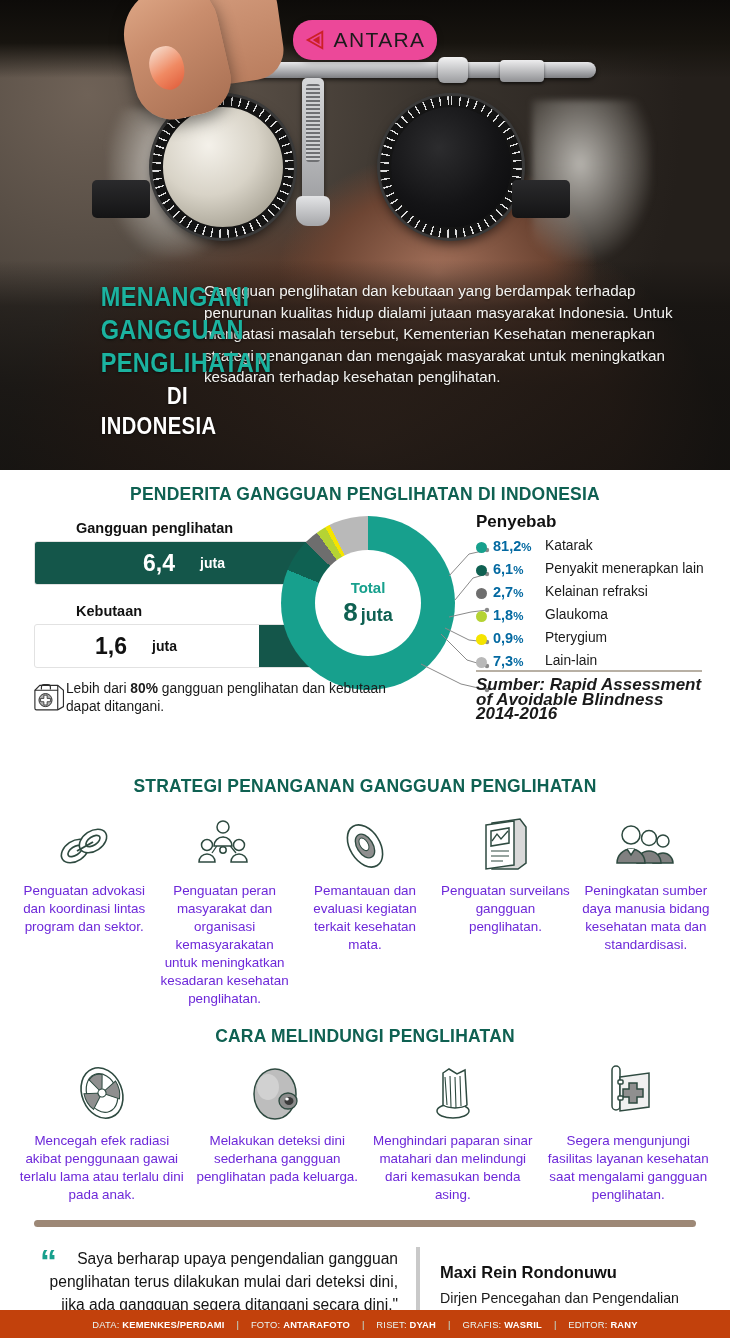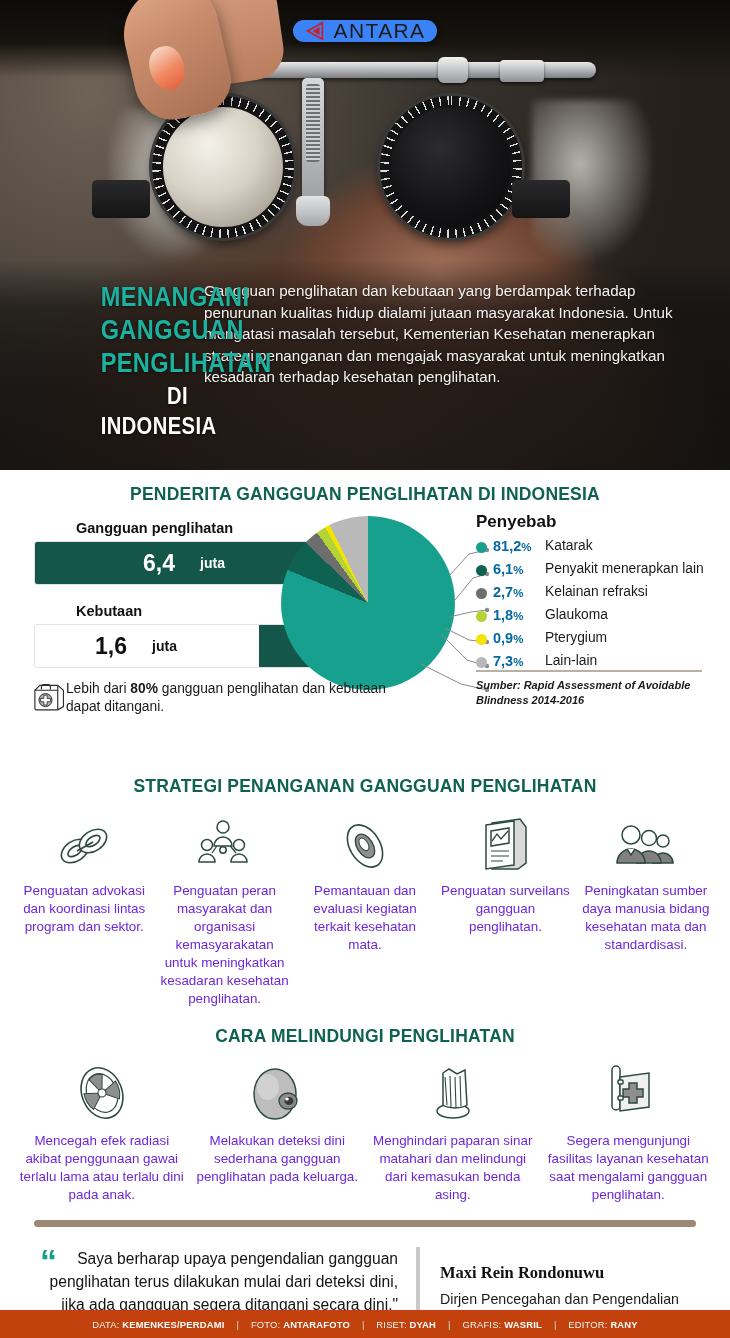--- a/index.html
+++ b/index.html
@@ -63,22 +63,22 @@
     background:linear-gradient(160deg,#dfa887 0%, #c98d6d 38%, #a86f52 100%);
     border-radius:48px 40px 34px 38px; transform:rotate(-13deg);
     box-shadow:0 6px 16px rgba(0,0,0,.45); }
   .nail { position:absolute; left:150px; top:46px; width:34px; height:44px;
     background:linear-gradient(160deg,#f6e2d4 0%, #f08a63 55%, #e05c3a 100%);
     border-radius:50% 50% 55% 55%; transform:rotate(-16deg); }
   .finger2 { position:absolute; left:196px; top:-30px; width:84px; height:112px;
     background:linear-gradient(170deg,#d79f80,#b97d5e); border-radius:44px 40px 30px 30px;
     transform:rotate(-8deg); }
 
-  .antara-logo { position:absolute; left:293px; top:20px; width:144px; height:22px;
-    background:#3b82f6; border-radius:19px; display:flex; align-items:center;
+  .antara-logo { position:absolute; left:293px; top:20px; width:144px; height:40px;
+    background:#ec4899; border-radius:19px; display:flex; align-items:center;
     justify-content:center; gap:7px; box-shadow:0 2px 6px rgba(0,0,0,.35); z-index:6; }
   .antara-mark { width:22px; height:22px; }
   .antara-word { font-size:21px; letter-spacing:1.4px; color:#1b1b1b; font-weight:400; }
 
   
   .hero-band { position:absolute; left:0; bottom:0; width:730px; height:210px;
     background:linear-gradient(180deg, rgba(18,16,14,0) 0%, rgba(18,16,14,.62) 22%, rgba(18,16,14,.80) 60%, rgba(18,16,14,.86) 100%); }
   .hero-inner { position:absolute; left:0; bottom:22px; width:730px; height:168px;
     display:flex; align-items:flex-start; }
   .hero-title { width:188px; padding-left:84px; text-align:right; }
@@ -118,21 +118,21 @@
   .donut-hole .v .u { font-size:18px; font-weight:bold; margin-left:3px; }
 
   .legend { position:absolute; left:476px; top:42px; width:240px; }
   .legend-h { font-size:17px; font-weight:bold; color:#111; margin-bottom:6px; }
   .lg-row { display:flex; align-items:flex-start; gap:6px; margin-bottom:7px; }
   .lg-dot { width:11px; height:11px; border-radius:50%; flex:0 0 11px; margin-top:4px; }
   .lg-pct { font-size:14.5px; font-weight:bold; color:#0369a1; width:46px; flex:0 0 46px; }
   .lg-pct .sm { font-size:11.5px; }
   .lg-txt { font-size:13.8px; color:#1a1a1a; line-height:16px; }
   .src { position:absolute; left:476px; top:200px; width:226px;
-    border-top:2px solid #b8b0a4; padding-top:6px; font-size:11px;
+    border-top:2px solid #b8b0a4; padding-top:6px; font-size:17px;
     font-style:italic; font-weight:bold; color:#1a1a1a; line-height:14.5px; }
 
   .note { position:absolute; left:30px; top:206px; display:flex;
     align-items:flex-start; width:380px; }
   .note-txt { font-size:13.8px; line-height:18px; color:#1a1a1a; padding-top:4px; }
   .note-txt b { font-weight:bold; }
 
   
   .sec2 { position:relative; padding-top:6px; }
   .grid5, .grid4 { display:flex; margin-top:12px; padding:0 14px; }
@@ -147,21 +147,21 @@
     background:#9d8876; border-radius:4px; }
 
   
   .quote { display:flex; padding:20px 28px 0 28px; }
   .q-left { width:392px; text-align:right; position:relative;
     border-right:4px solid #c9c9c9; padding-right:18px; }
   .q-mark { color:#17a08d; font-size:34px; font-weight:bold; line-height:16px;
     letter-spacing:-2px; float:left; margin:6px 0 0 12px; }
   .q-text { font-size:15.6px; line-height:23px; color:#141414; }
   .q-right { padding-left:20px; flex:1; }
-  .q-name { font-size:16.5px; font-weight:bold; color:#111; margin-top:16px;font-family:Liberation Serif, serif; }
+  .q-name { font-size:16.5px; font-weight:bold; color:#111; margin-top:16px; }
   .q-role { font-size:14.2px; line-height:19px; color:#1a1a1a; margin-top:7px; }
 
   
   .footer { position:absolute; left:0; bottom:0; width:730px; height:28px;
     background:#c2410c; display:flex; align-items:center; justify-content:center;
     gap:12px; }
   .fc { font-size:9.4px; color:#e9f7f4; letter-spacing:.2px; }
   .fc b { color:#ffffff; font-weight:bold; }
   .fsep { color:#bfe6df; font-size:9.4px; }
 </style>
@@ -234,20 +234,26 @@
       </div>
       <div class="bar-val">
         <span>1,6</span>
         <span class="unit">juta</span>
       </div>
     </div>
   </div>
 
   <div class="donut-wrap">
     <div class="donut" id="donut" style="background: conic-gradient(rgb(23, 160, 141) 0deg, rgb(23, 160, 141) 292.32deg, rgb(15, 97, 82) 292.32deg, rgb(15, 97, 82) 314.28deg, rgb(110, 110, 110) 314.28deg, rgb(110, 110, 110) 324deg, rgb(181, 211, 52) 324deg, rgb(181, 211, 52) 330.48deg, rgb(245, 228, 0) 330.48deg, rgb(245, 228, 0) 333.72deg, rgb(185, 185, 185) 333.72deg, rgb(185, 185, 185) 360deg);"></div>
+    <div class="donut-hole">
+      <span class="t">Total</span>
+      <span class="v">
+        <span>8</span><span class="u">juta</span>
+      </span>
+    </div>
     <svg width="174" height="174" style="position:absolute;left:0;top:0;overflow:visible;pointer-events:none">
       <g stroke="#8a8a8a" stroke-width="1" fill="none">
         <path d="M168,60 L188,38 L206,34"></path>
         <path d="M174,84 L192,62 L206,58"></path>
         <path d="M168,101 L190,96 L206,94"></path>
         <path d="M164,112 L188,124 L206,126"></path>
         <path d="M160,118 L186,144 L206,150"></path>
         <path d="M140,148 L180,168 L206,174"></path>
       </g>
       <g fill="#8a8a8a">

